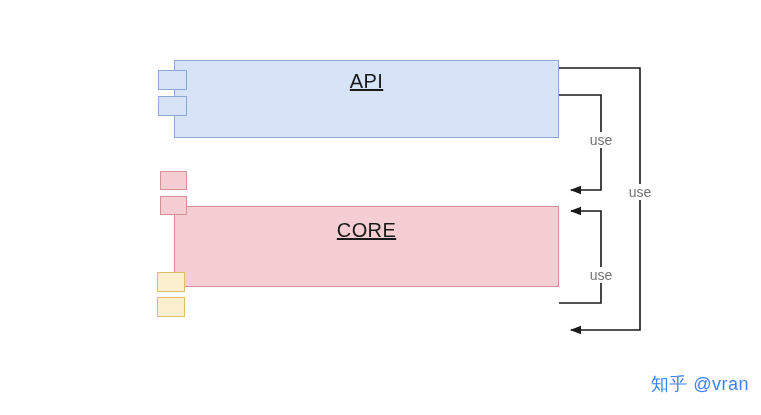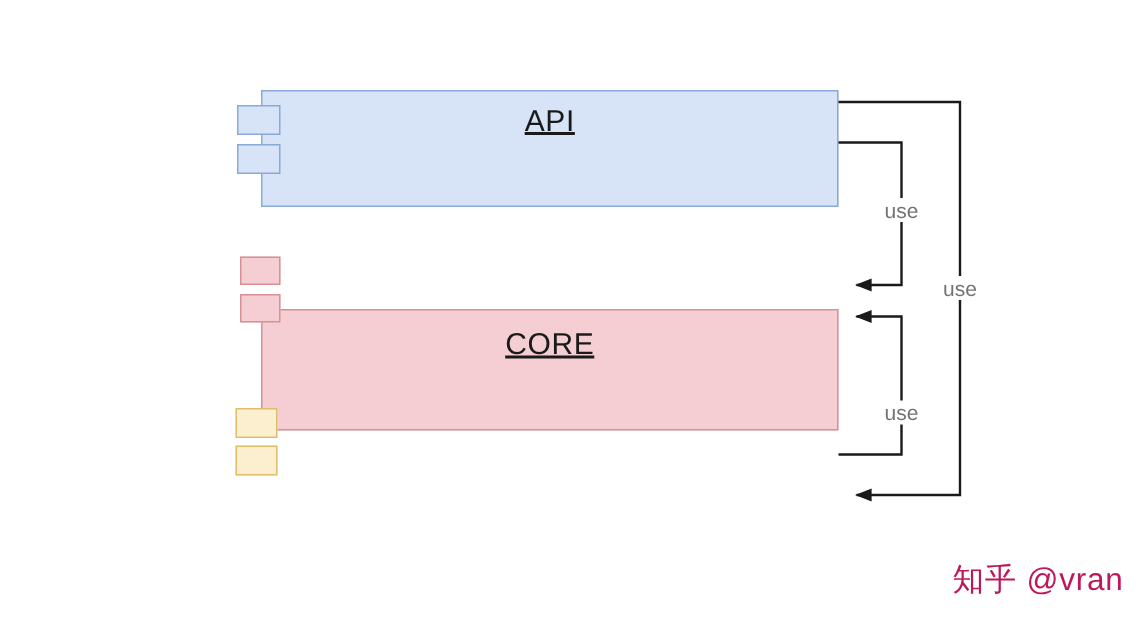--- a/index.html
+++ b/index.html
@@ -68,22 +68,22 @@
     font-size: 14px;
     color: #737373;
     white-space: nowrap;
   }
 
   
   #watermark {
     position: absolute;
     right: 12px;
     top: 372px;
-    font-size: 21px;
-    color: #be185d;
+    font-size: 18px;
+    color: #3b82f6;
     white-space: nowrap;
     letter-spacing: 0.5px;
   }
 </style>
 </head>
 <body>
 
 <div id="canvas">
 
   <div class="component theme-api" style="left:174px; top:60px; width:385px; height:78px;">

